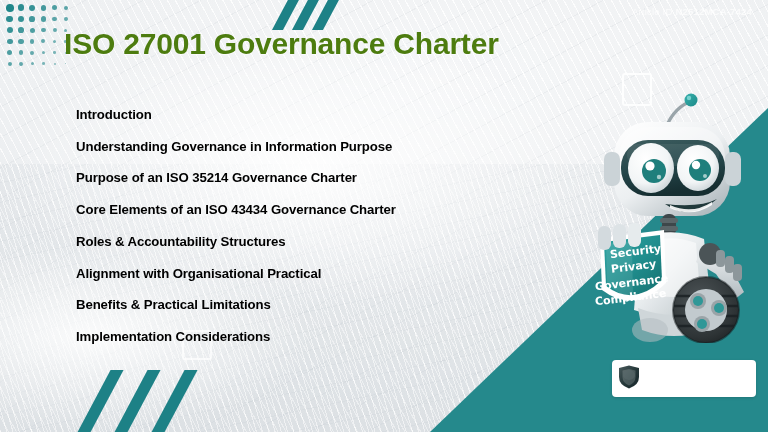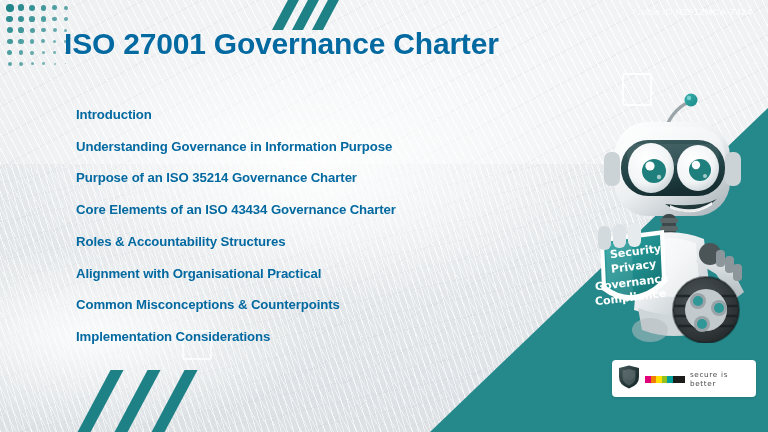--- a/index.html
+++ b/index.html
@@ -112,37 +112,37 @@
   .article-id .label { font-weight: 400; }
   .article-id .value { font-weight: 700; margin-left: 3px; }
 
   
   .title {
     position: absolute;
     left: 64px;
     top: 27px;
     font-size: 30px;
     font-weight: 700;
-    color: #0369a1;
+    color: #4d7c0f;
     letter-spacing: -0.2px;
     white-space: nowrap;
     text-shadow: 0 1px 0 rgba(255,255,255,.6);
   }
 
   
   .toc {
     position: absolute;
     left: 76px;
     top: 108px;
     width: 430px;
   }
   .toc-item {
     font-size: 13.2px;
     font-weight: 700;
-    color: #0369a1;
+    color: #000000;
     line-height: 1;
     margin-bottom: 18.5px;
     white-space: nowrap;
     letter-spacing: -0.1px;
   }
 
   
   .robot {
     position: absolute;
     left: 588px;
@@ -267,21 +267,21 @@
 
   <div class="title">ISO 27001 Governance Charter</div>
 
   <div class="toc" id="tocList">
       <div class="toc-item">Introduction</div>
       <div class="toc-item">Understanding Governance in Information Purpose</div>
       <div class="toc-item">Purpose of an ISO 35214 Governance Charter</div>
       <div class="toc-item">Core Elements of an ISO 43434 Governance Charter</div>
       <div class="toc-item">Roles &amp; Accountability Structures</div>
       <div class="toc-item">Alignment with Organisational Practical</div>
-      <div class="toc-item">Common Misconceptions &amp; Counterpoints</div>
+      <div class="toc-item">Benefits &amp; Practical Limitations</div>
       <div class="toc-item">Implementation Considerations</div>
     </div>
 
   <div class="robot">
     <svg width="180" height="265" viewBox="0 0 180 265" xmlns="http://www.w3.org/2000/svg">
       <defs>
         <linearGradient id="gBody" x1="0" y1="0" x2="1" y2="1">
           <stop offset="0" stop-color="#ffffff"></stop>
           <stop offset="0.45" stop-color="#e9edef"></stop>
           <stop offset="1" stop-color="#b9c2c6"></stop>
@@ -408,20 +408,16 @@
             <stop offset="0.5" stop-color="#26383a"></stop>
             <stop offset="1" stop-color="#16262a"></stop>
           </linearGradient>
         </defs>
         <path d="M2 4 L12 1.5 L22 4 L22 13 Q22 21 12 24.5 Q2 21 2 13 Z" fill="url(#lgS)"></path>
         <path d="M5.5 6.5 L12 4.9 L18.5 6.5 L18.5 13 Q18.5 19 12 21.5 Q5.5 19 5.5 13 Z" fill="#dfe6e7" opacity=".2"></path>
         <ellipse cx="12" cy="11" rx="6" ry="5" fill="#59696b" opacity=".55"></ellipse>
       </svg>
     </div>
     <div class="logo-text">
-      <div class="logo-sub-row">
-        <div class="logo-bar"></div>
-        <div class="logo-tag">secure is better</div>
-      </div>
     </div>
   </div>
 
 </div>
 
 </body></html>

